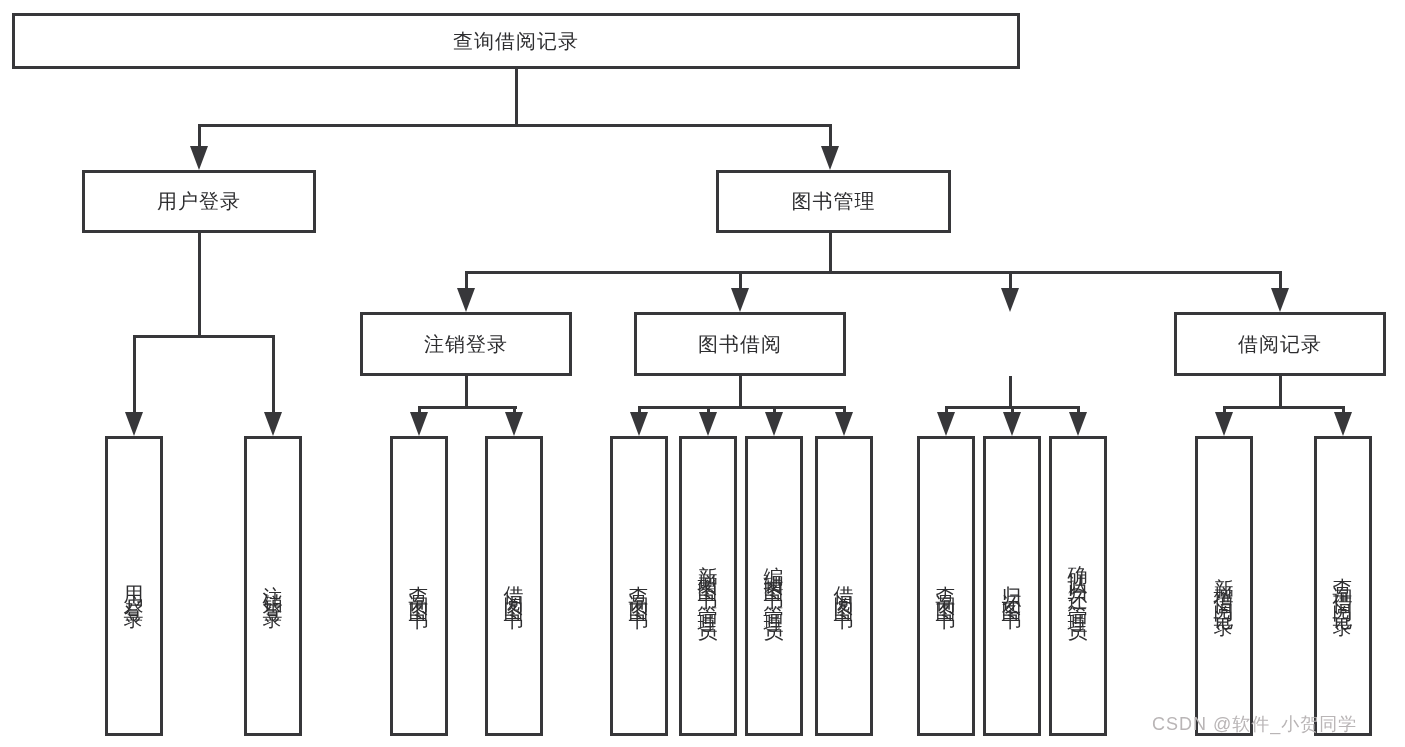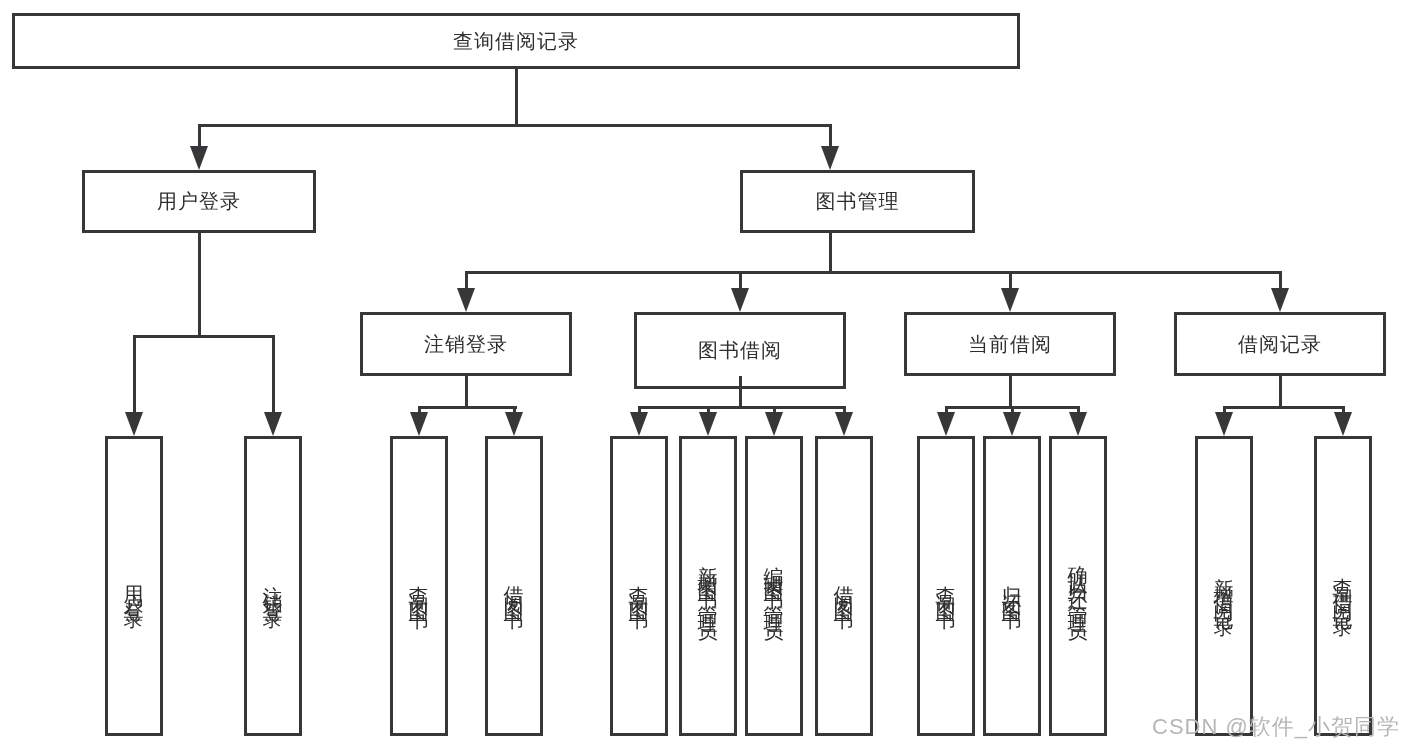--- a/index.html
+++ b/index.html
@@ -31,21 +31,21 @@
   }
   .vline{position:absolute;width:3px;background:var(--line);}
   .hline{position:absolute;height:3px;background:var(--line);}
   .arrow{
     position:absolute;width:0;height:0;
     border-left:9px solid transparent;border-right:9px solid transparent;
     border-top:24px solid var(--line);
   }
   .watermark{
     position:absolute;left:1152px;top:712px;z-index:10;
-    font-size:22px;letter-spacing:1px;color:var(--watermark);
+    font-size:18px;letter-spacing:1px;color:var(--watermark);
     white-space:nowrap;
   }
 </style>
 </head>
 <body>
 
 <div class="stage">
 
   <div class="node" style="left:12px;top:13px;width:1008px;height:56px;">
     <span>查询借阅记录</span>
@@ -54,21 +54,21 @@
   <div class="vline" style="left:515px;top:69px;height:56px;"></div>
   <div class="hline" style="left:198px;top:124px;width:634px;"></div>
   <div class="vline" style="left:198px;top:124px;height:26px;"></div>
   <div class="arrow" style="left:190px;top:146px;"></div>
   <div class="vline" style="left:829px;top:124px;height:26px;"></div>
   <div class="arrow" style="left:821px;top:146px;"></div>
 
   <div class="node" style="left:82px;top:170px;width:234px;height:63px;">
     <span>用户登录</span>
   </div>
-  <div class="node" style="left:740px;top:170px;width:235px;height:63px;">
+  <div class="node" style="left:716px;top:170px;width:235px;height:63px;">
     <span>图书管理</span>
   </div>
 
   <div class="vline" style="left:198px;top:233px;height:104px;"></div>
   <div class="hline" style="left:133px;top:335px;width:142px;"></div>
   <div class="vline" style="left:133px;top:335px;height:79px;"></div>
   <div class="arrow" style="left:125px;top:412px;"></div>
   <div class="vline" style="left:272px;top:335px;height:79px;"></div>
   <div class="arrow" style="left:264px;top:412px;"></div>
 
@@ -79,25 +79,22 @@
   <div class="vline" style="left:739px;top:271px;height:19px;"></div>
   <div class="arrow" style="left:731px;top:288px;"></div>
   <div class="vline" style="left:1009px;top:271px;height:19px;"></div>
   <div class="arrow" style="left:1001px;top:288px;"></div>
   <div class="vline" style="left:1279px;top:271px;height:19px;"></div>
   <div class="arrow" style="left:1271px;top:288px;"></div>
 
   <div class="node" style="left:360px;top:312px;width:212px;height:64px;">
     <span>注销登录</span>
   </div>
-  <div class="node" style="left:634px;top:312px;width:212px;height:77px;">
+  <div class="node" style="left:634px;top:312px;width:212px;height:64px;">
     <span>图书借阅</span>
-  </div>
-  <div class="node" style="left:904px;top:312px;width:212px;height:64px;">
-    <span>当前借阅</span>
   </div>
   <div class="node" style="left:1174px;top:312px;width:212px;height:64px;">
     <span>借阅记录</span>
   </div>
 
   <div class="vline" style="left:465px;top:376px;height:33px;"></div>
   <div class="hline" style="left:418px;top:406px;width:99px;"></div>
   <div class="vline" style="left:418px;top:406px;height:10px;"></div>
   <div class="arrow" style="left:410px;top:412px;"></div>
   <div class="vline" style="left:513px;top:406px;height:10px;"></div>

